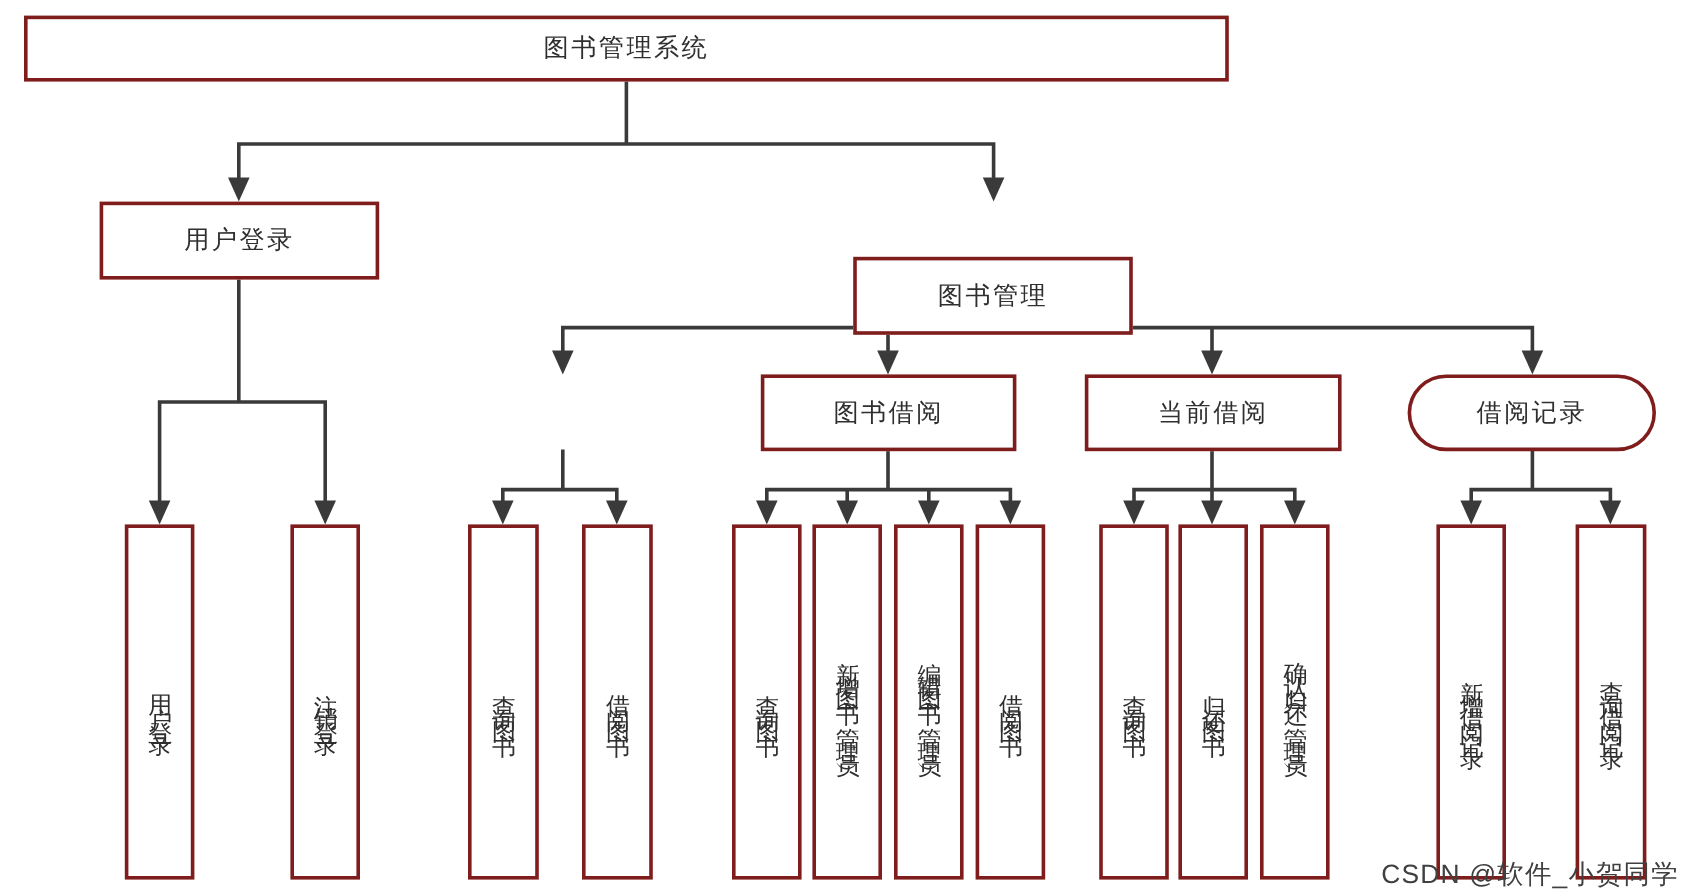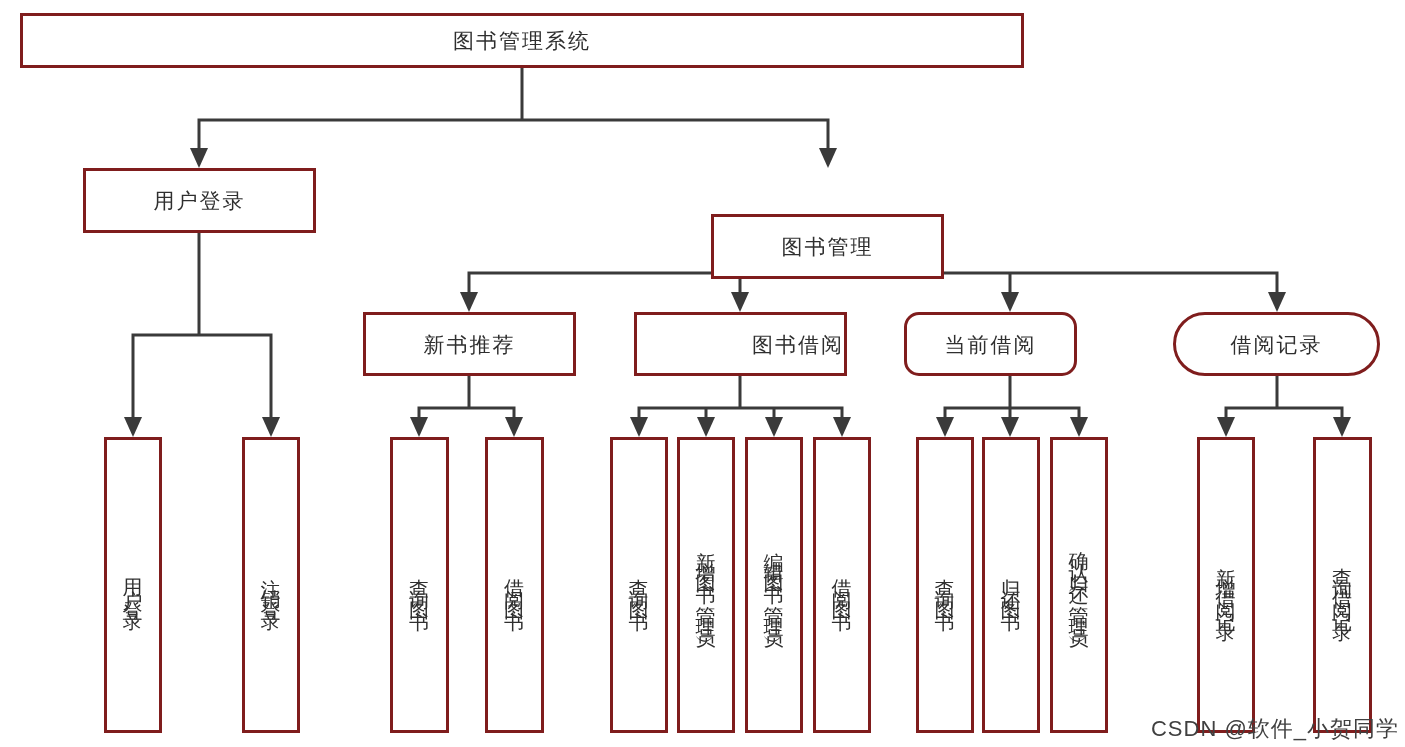--- a/index.html
+++ b/index.html
@@ -86,27 +86,24 @@
     <span>图书管理系统</span>
   </div>
 
   <div class="node node-h" style="left:83px;top:168px;width:233px;height:65px;">
     <span>用户登录</span>
   </div>
   <div class="node node-h" style="left:711px;top:184px;width:233px;height:65px;margin-top:30px;">
     <span>图书管理</span>
   </div>
 
-  <div class="node node-h" style="left:363px;top:312px;width:213px;height:64px;">
-    <span>新书推荐</span>
-  </div>
-  <div class="node node-h" style="left:634px;top:312px;width:213px;height:64px;justify-content:flex-end;">
+  <div class="node node-h" style="left:634px;top:312px;width:213px;height:64px;">
     <span>图书借阅</span>
   </div>
-  <div class="node node-h" style="left:904px;top:312px;width:173px;height:64px;border-radius:15px;">
+  <div class="node node-h" style="left:904px;top:312px;width:214px;height:64px;">
     <span>当前借阅</span>
   </div>
   <div class="node node-h" style="left:1173px;top:312px;width:207px;height:64px;border-radius:32px;">
     <span>借阅记录</span>
   </div>
 
   <div class="node vbox" style="left:104px;top:437px;width:58px;height:296px;">
     <span>用户登录</span>
   </div>
   <div class="node vbox" style="left:242px;top:437px;width:58px;height:296px;">

